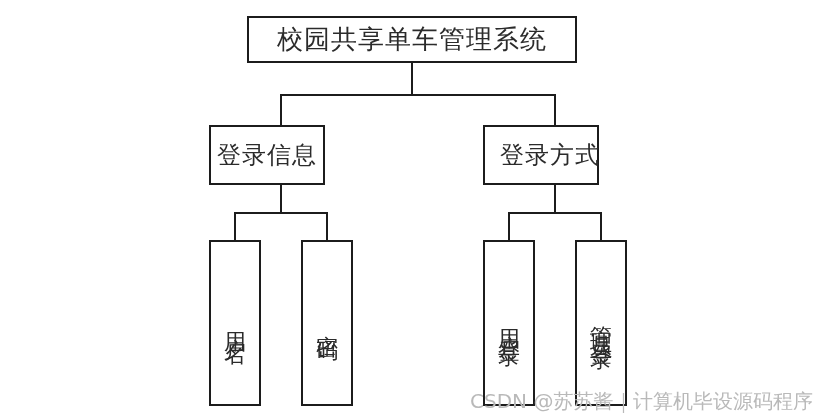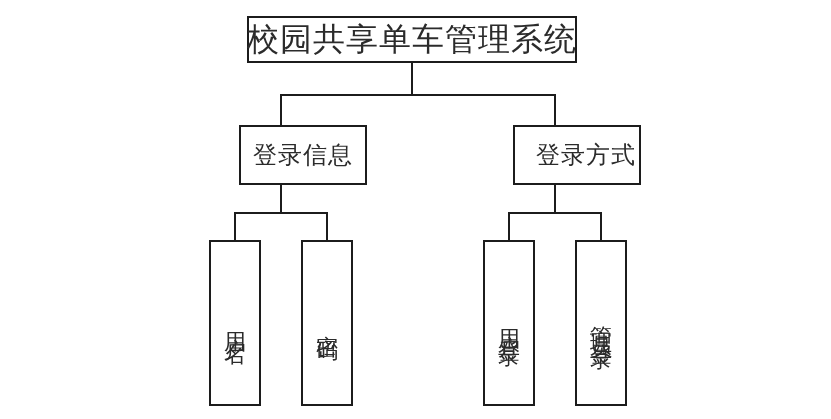--- a/index.html
+++ b/index.html
@@ -32,27 +32,26 @@
     letter-spacing: 1px;
     white-space: nowrap;
   }
   .node-root {
     left: 247px;
     top: 16px;
     width: 330px;
     height: 47px;
   }
   .node-root .node-label {
-    font-size: 32px;
+    font-size: 26px;
   }
   .node-mid {
     top: 125px;
-    width: 128px;
+    width: 116px;
     height: 60px;
-    margin-left: 30px;
   }
   .node-mid .node-label {
     font-size: 24px;
   }
   .node-mid-left  { left: 209px; }
   .node-mid-right { left: 483px; padding-left: 18px; }
 
   .node-leaf {
     top: 240px;
     height: 166px;
@@ -125,14 +124,15 @@
   <div class="node node-leaf leaf-2">
     <span class="node-label">密码</span>
   </div>
   <div class="node node-leaf leaf-3">
     <span class="node-label">用户登录</span>
   </div>
   <div class="node node-leaf leaf-4">
     <span class="node-label">管理员登录</span>
   </div>
 
+  <div class="watermark">CSDN @苏苏酱｜计算机毕设源码程序</div>
 
 </div>
 
 </body></html>

